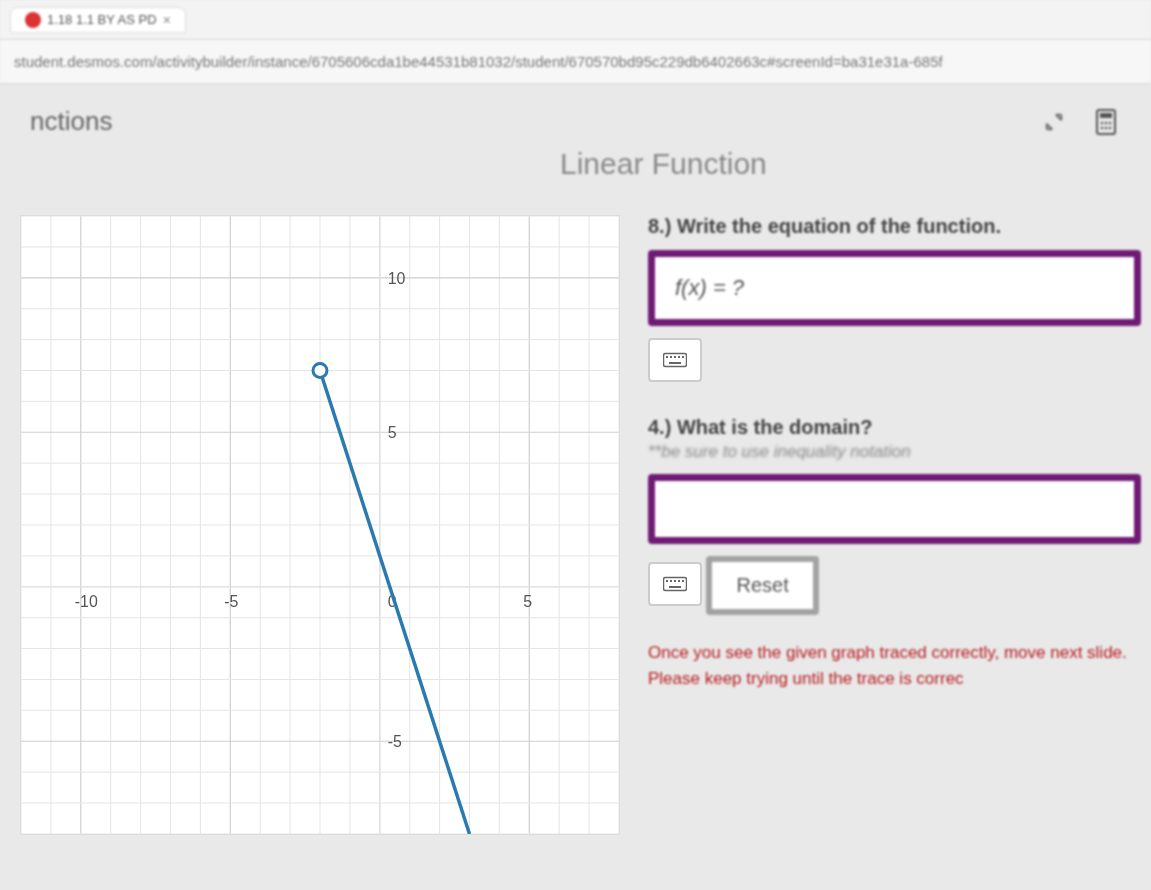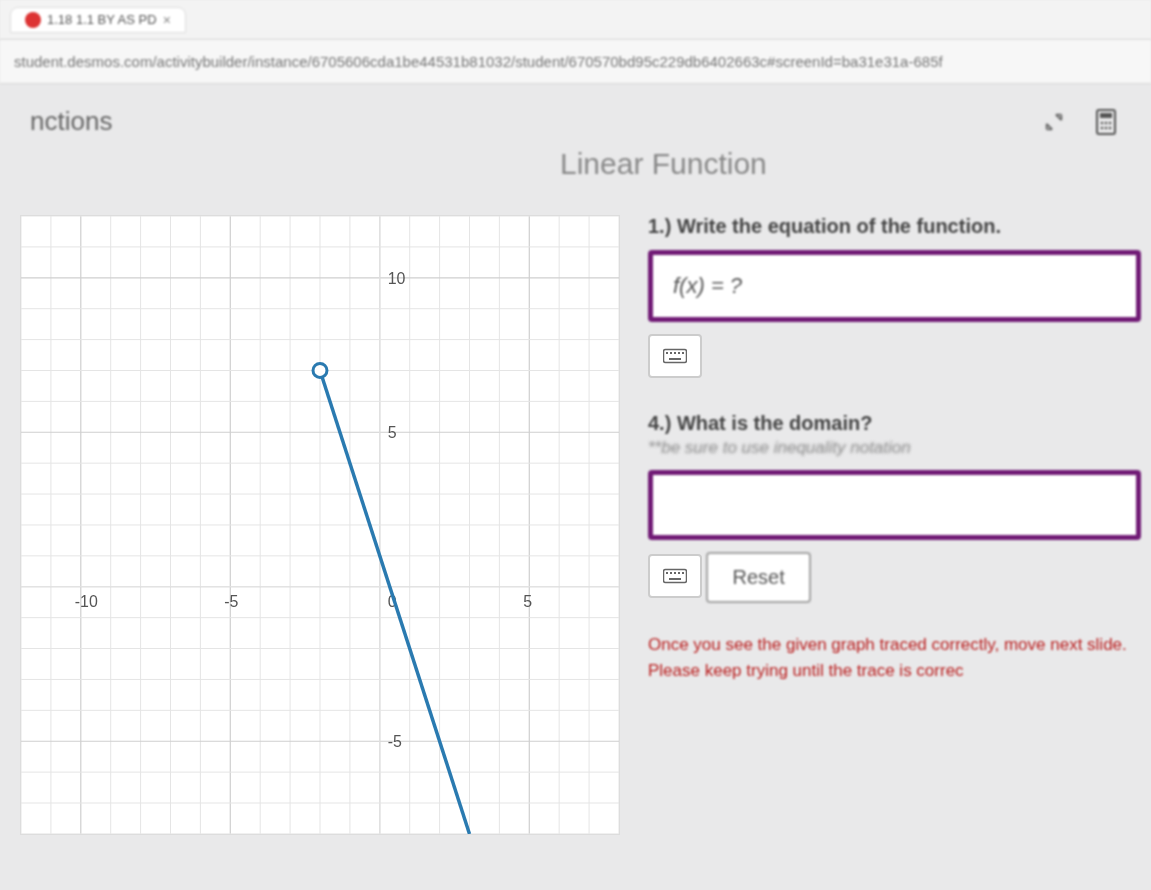--- a/index.html
+++ b/index.html
@@ -33,27 +33,27 @@
   .plot-line{stroke:#2a7ab0; stroke-width:3.5; fill:none;}
   .endpoint{fill:#fff; stroke:#2a7ab0; stroke-width:3;}
   
   
   .right-col{flex:1; padding-right:10px;}
   .section-title{font-size:30px; color:#888; margin:0 0 24px 0; filter:blur(1px); font-weight:400;}
   
   .prompt{font-size:20px; color:#444; font-weight:700; margin-bottom:12px; filter:blur(0.8px);}
   .subnote{font-size:17px; color:#888; font-style:italic; margin-top:2px; filter:blur(0.8px); font-weight:400;}
   
-  .answer-box{background:#fff; border:5px solid #701a75; border-radius:4px; padding:18px 20px; font-size:22px; color:#555; font-style:italic; margin-bottom:12px; min-height:50px; filter:blur(0.8px);}
+  .answer-box{background:#fff; border:7px solid #701a75; border-radius:4px; padding:18px 20px; font-size:22px; color:#555; font-style:italic; margin-bottom:12px; min-height:50px; filter:blur(0.8px);}
   .answer-box.empty{min-height:70px;}
   
   .kbd-btn{display:inline-flex; align-items:center; justify-content:center; width:54px; height:44px; background:#fff; border:2px solid #ccc; border-radius:4px; margin-bottom:34px; filter:blur(0.6px);}
   .kbd-btn svg{width:24px;height:16px;}
   
-  .reset-btn{display:inline-block; background:#fff; border:2px solid #a3a3a3; border-radius:4px; padding:12px 24px; font-size:20px; color:#555; margin-bottom:22px; filter:blur(0.8px);}
+  .reset-btn{display:inline-block; background:#fff; border:6px solid #a3a3a3; border-radius:4px; padding:12px 24px; font-size:20px; color:#555; margin-bottom:22px; filter:blur(0.8px);}
   
   .hint{font-size:17px; color:#b91c1c; line-height:1.5; filter:blur(0.8px);}
 </style>
 </head>
 <body>
 
 <div class="browser-top">
   <div class="tab">
     <span class="favicon"></span>
     <span>1.18 1.1 BY AS PD</span>
@@ -147,21 +147,21 @@
         <text x="368" y="223" class="tick-label">5</text>
         <text x="368" y="68" class="tick-label">10</text>
         <text x="368" y="392" class="tick-label">0</text>
         <path d="M300 155 L450 620 " class="plot-line"></path>
         <circle cx="300" cy="155" r="7" class="endpoint"></circle>
       </svg>
   </div>
 
   <div class="right-col">
 
-    <div class="prompt">1.) Write the equation of the function.</div>
+    <div class="prompt">8.) Write the equation of the function.</div>
     <div class="answer-box">
       <span>f(x) = ?</span>
     </div>
     <div class="kbd-btn">
       <svg viewBox="0 0 24 14">
           <rect x="0.5" y="0.5" width="23" height="13" rx="2" fill="none" stroke="#666" stroke-width="1.5"></rect>
           <rect x="3" y="3" width="2" height="2" fill="#666"></rect>
           <rect x="7" y="3" width="2" height="2" fill="#666"></rect>
           <rect x="11" y="3" width="2" height="2" fill="#666"></rect>
           <rect x="15" y="3" width="2" height="2" fill="#666"></rect>

